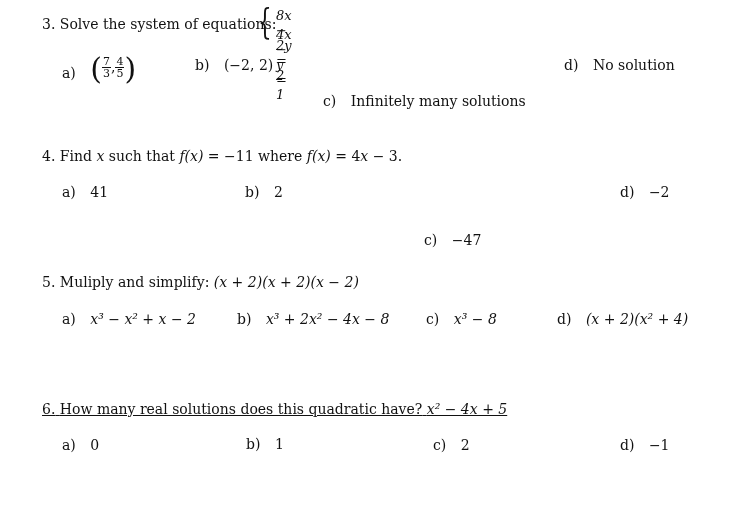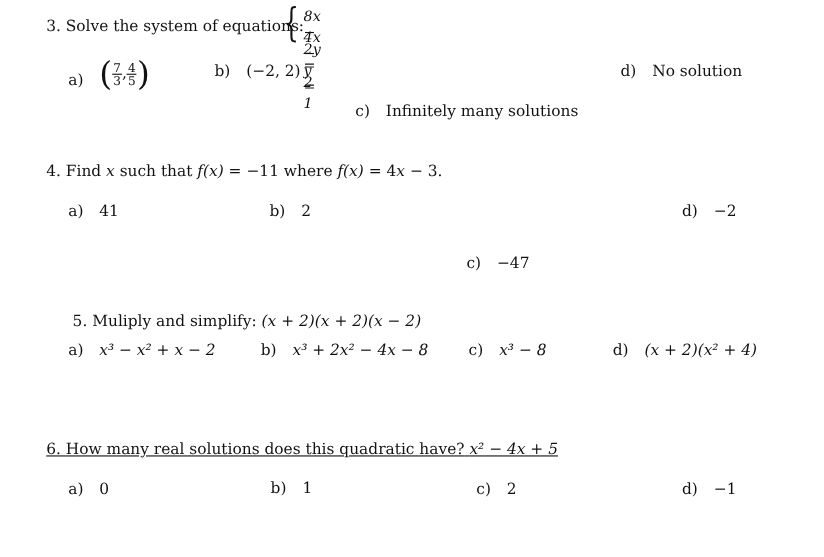--- a/index.html
+++ b/index.html
@@ -68,21 +68,21 @@
 </div>
 <div class="abs" style="left:424px; top:184px;margin-top:48px;">
   <span class="lbl">c)</span>
   <span>−47</span>
 </div>
 <div class="abs" style="left:620px; top:184px;">
   <span class="lbl">d)</span>
   <span>−2</span>
 </div>
 
-<div class="abs q" style="left:42px; top:284px;margin-left:24px;">
+<div class="abs q" style="left:42px; top:274px;">
   <span>5.</span>
   <span>Muliply and simplify:</span>
   <span class="m">(x + 2)(x + 2)(x − 2)</span>
 </div>
 <div class="abs" style="left:62px; top:311px;">
   <span class="lbl">a)</span>
   <span class="m">x³ − x² + x − 2</span>
 </div>
 <div class="abs" style="left:237px; top:311px;">
   <span class="lbl">b)</span>

